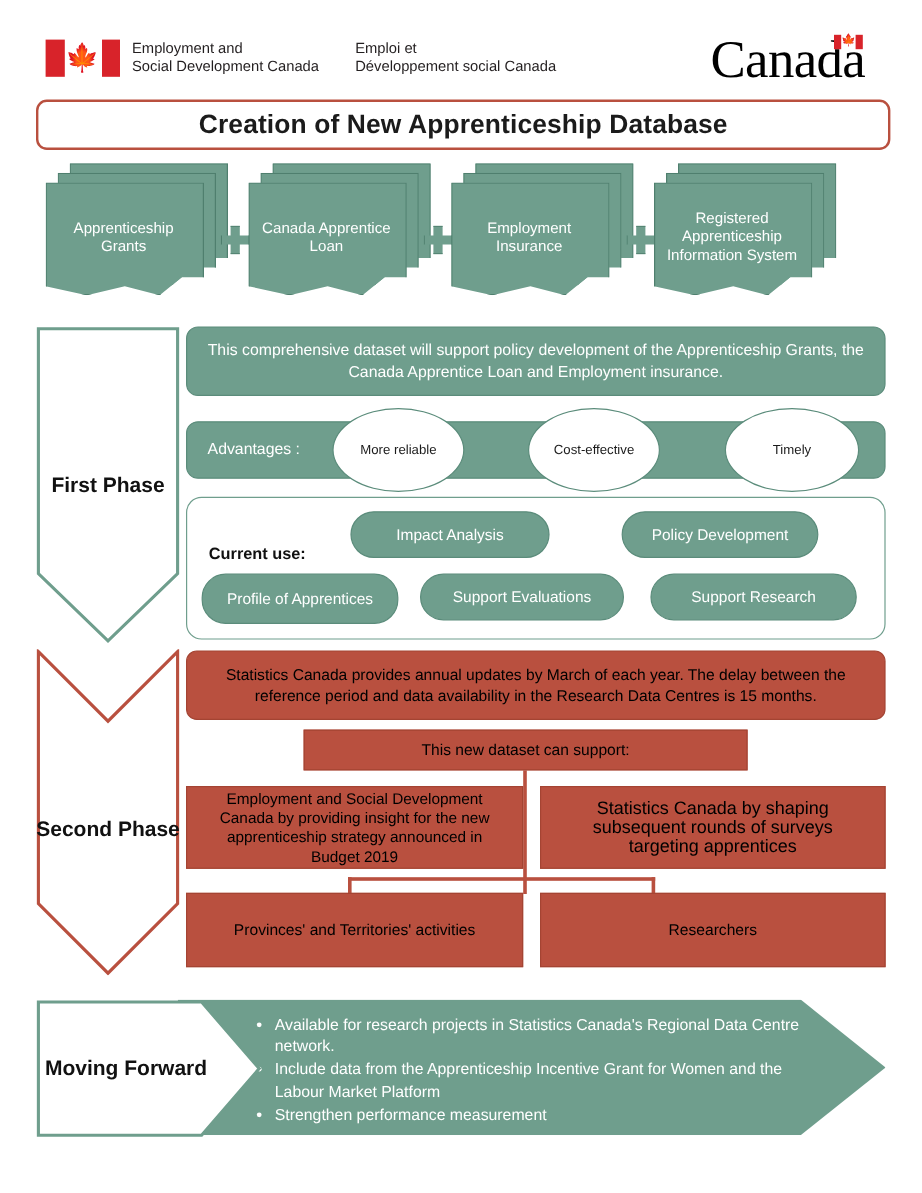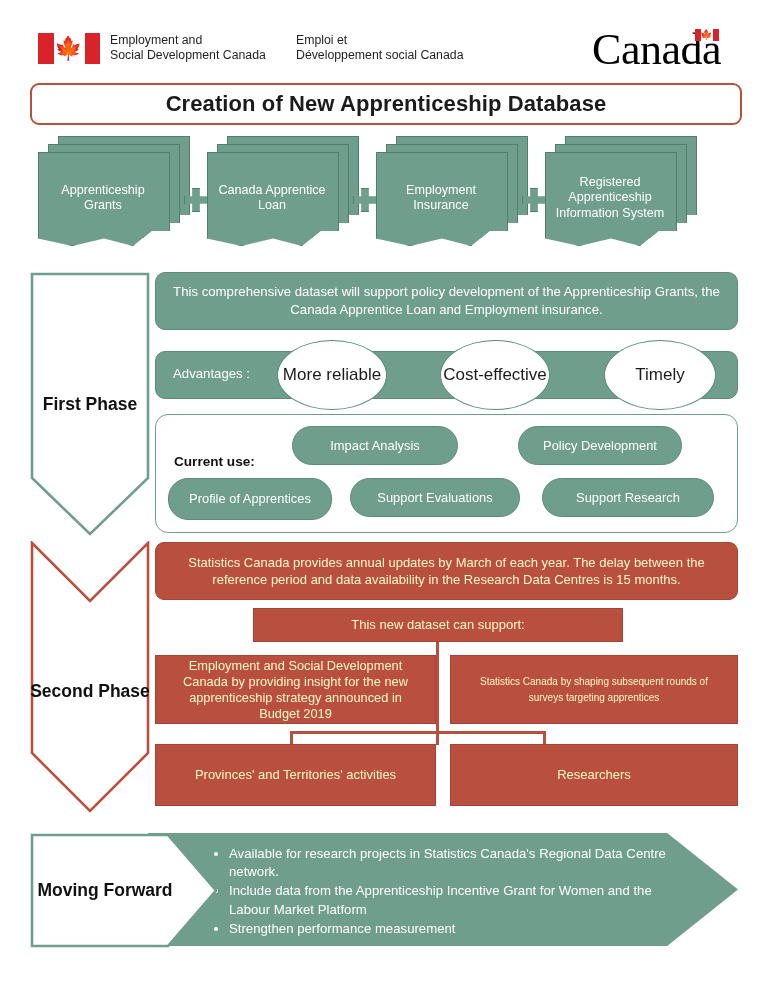--- a/index.html
+++ b/index.html
@@ -77,21 +77,21 @@
   }
   .gb-intro{left:155px;top:272px;width:583px;height:58px;font-size:13.2px;line-height:18px;padding:0 12px;}
   .adv-bar{
     position:absolute;left:155px;top:351px;width:583px;height:48px;
     background:#6f9e8d;border:1.5px solid #5b8c7b;border-radius:10px;box-sizing:border-box;
   }
   .adv-label{position:absolute;left:17px;top:14px;font-size:13.2px;color:#fff;}
   .ellipse{
     position:absolute;background:#ffffff;border:1.6px solid #5b8c7b;border-radius:50%;
     display:flex;align-items:center;justify-content:center;text-align:center;
-    font-size:17px;line-height:16px;color:#1b1b1b;box-sizing:border-box;
+    font-size:11px;line-height:16px;color:#1b1b1b;box-sizing:border-box;
   }
   .el0{left:277px;top:340px;width:110px;height:70px;}
   .el1{left:440px;top:340px;width:110px;height:70px;}
   .el2{left:604px;top:340px;width:112px;height:70px;}
 
   .curr-box{
     position:absolute;left:155px;top:414px;width:583px;height:119px;
     background:#ffffff;border:1.6px solid #6f9e8d;border-radius:13px;box-sizing:border-box;
   }
   .curr-title{position:absolute;left:18px;top:22px;font-size:13.6px;font-weight:bold;color:#111;margin-top:17px;}
@@ -102,27 +102,27 @@
   }
   .pill.u0{left:292px;top:426px;width:166px;height:39px;}
   .pill.u1{left:518px;top:426px;width:164px;height:39px;}
   .pill.u2{left:168px;top:478px;width:164px;height:42px;}
   .pill.u3{left:350px;top:478px;width:170px;height:39px;}
   .pill.u4{left:542px;top:478px;width:172px;height:39px;}
 
   
   .red-box{
     position:absolute;background:#b9503f;border:1.4px solid #a44433;
-    color:#fef9c3;display:flex;align-items:center;justify-content:center;text-align:center;
+    color:#000000;display:flex;align-items:center;justify-content:center;text-align:center;
     box-sizing:border-box;font-size:13px;line-height:17.5px;padding:0 12px;
   }
   .rb-stats{left:155px;top:542px;width:583px;height:58px;border-radius:9px;}
   .rb-support{left:253px;top:608px;width:370px;height:34px;}
   .rb-esdc{left:155px;top:655px;width:281px;height:69px;font-size:12.8px;line-height:16px;}
-  .rb-statcan{left:450px;top:655px;width:288px;height:69px;font-size:10px;line-height:16px;}
+  .rb-statcan{left:450px;top:655px;width:288px;height:69px;font-size:15px;line-height:16px;}
   .rb-prov{left:155px;top:744px;width:281px;height:62px;}
   .rb-research{left:450px;top:744px;width:288px;height:62px;}
 
   .conn{position:absolute;background:#b9503f;}
   .conn-v-main{left:436px;top:642px;width:3px;height:103px;}
   .conn-h-low{left:290px;top:731px;width:256px;height:3px;}
   .conn-v-left{left:290px;top:731px;width:3px;height:14px;}
   .conn-v-right{left:543px;top:731px;width:3px;height:14px;}
 
   

